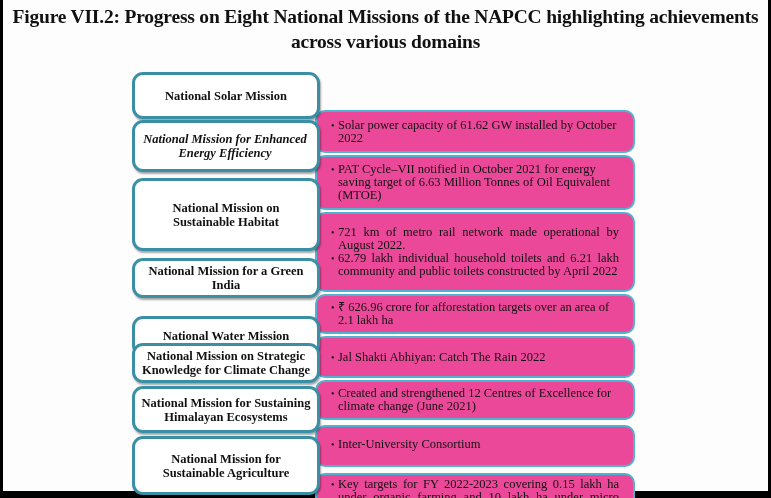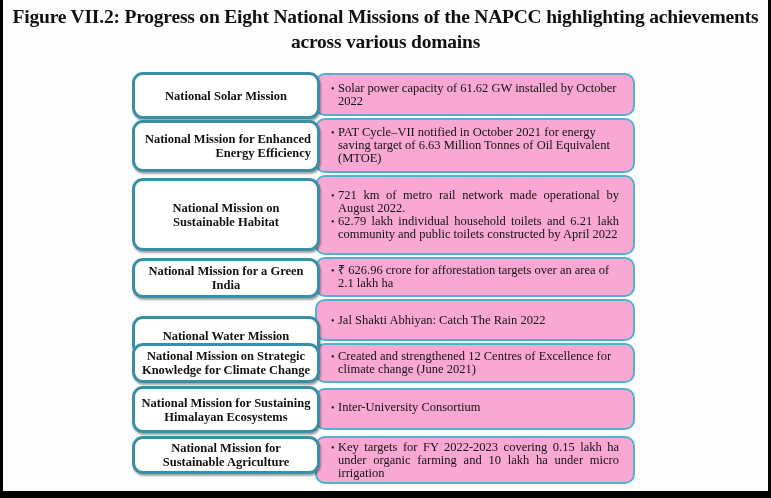--- a/index.html
+++ b/index.html
@@ -18,27 +18,28 @@
   }
   .row { position: absolute; left: 0; width: 765px; }
   .left-box {
     position: absolute; left: 129px; background: #fff;
     border: 3.5px solid #3a8fa5; border-radius: 11px;
     box-shadow: 1px 2px 2px rgba(0,0,0,0.35);
     display: flex; align-items: center; justify-content: center; text-align: center;
     font-weight: bold; font-size: 12.5px; line-height: 14px; color: #111;
     z-index: 2; box-sizing: border-box; padding: 12px 6px;
   }
-  .left-box.left-align { justify-content: flex-start; text-align: right; padding-left: 4px; }
+  .left-box.left-align { justify-content: flex-start; text-align: center; padding-left: 4px; font-style: italic; }
   .right-box {
-    position: absolute; left: 312px; width: 320px; background: #f9a8d4;
+    position: absolute; left: 312px; width: 320px; background: #ec4899;
     border: 2.5px solid #4fb3cf; border-radius: 10px; box-sizing: border-box;
     display: flex; flex-direction: column; justify-content: center;
     padding: 2px 14px 2px 21px; font-size: 12.5px; line-height: 13px; color: #111;
     z-index: 1;
+    margin-top: 37px;
   }
   .bullet { position: relative; }
   .bullet::before {
     content: "\2022"; position: absolute; left: -7px; top: 0; font-size: 10px;
   }
   .justify { text-align: justify; text-align-last: left; }
 </style>
 </head>
 <body>
 
@@ -106,20 +107,20 @@
   <div class="row">
     <div class="left-box" style="top:386px;width:188px;height:47px;">
       <span>National Mission for Sustaining Himalayan Ecosystems</span>
     </div>
     <div class="right-box" style="top:388px;height:42px;gap:26px;">
       <div class="bullet" style="margin-bottom:3px;">Inter-University Consortium</div>
     </div>
   </div>
 
   <div class="row">
-    <div class="left-box" style="top:436px;width:188px;height:38px;">
+    <div class="left-box" style="top:436px;width:188px;height:59px;">
       <span>National Mission for Sustainable Agriculture</span>
     </div>
     <div class="right-box justify" style="top:436px;height:48px;">
       <div class="bullet">Key targets for FY 2022-2023 covering 0.15 lakh ha under organic farming and 10 lakh ha under micro irrigation</div>
     </div>
   </div>
 </div>
 
 </body></html>

